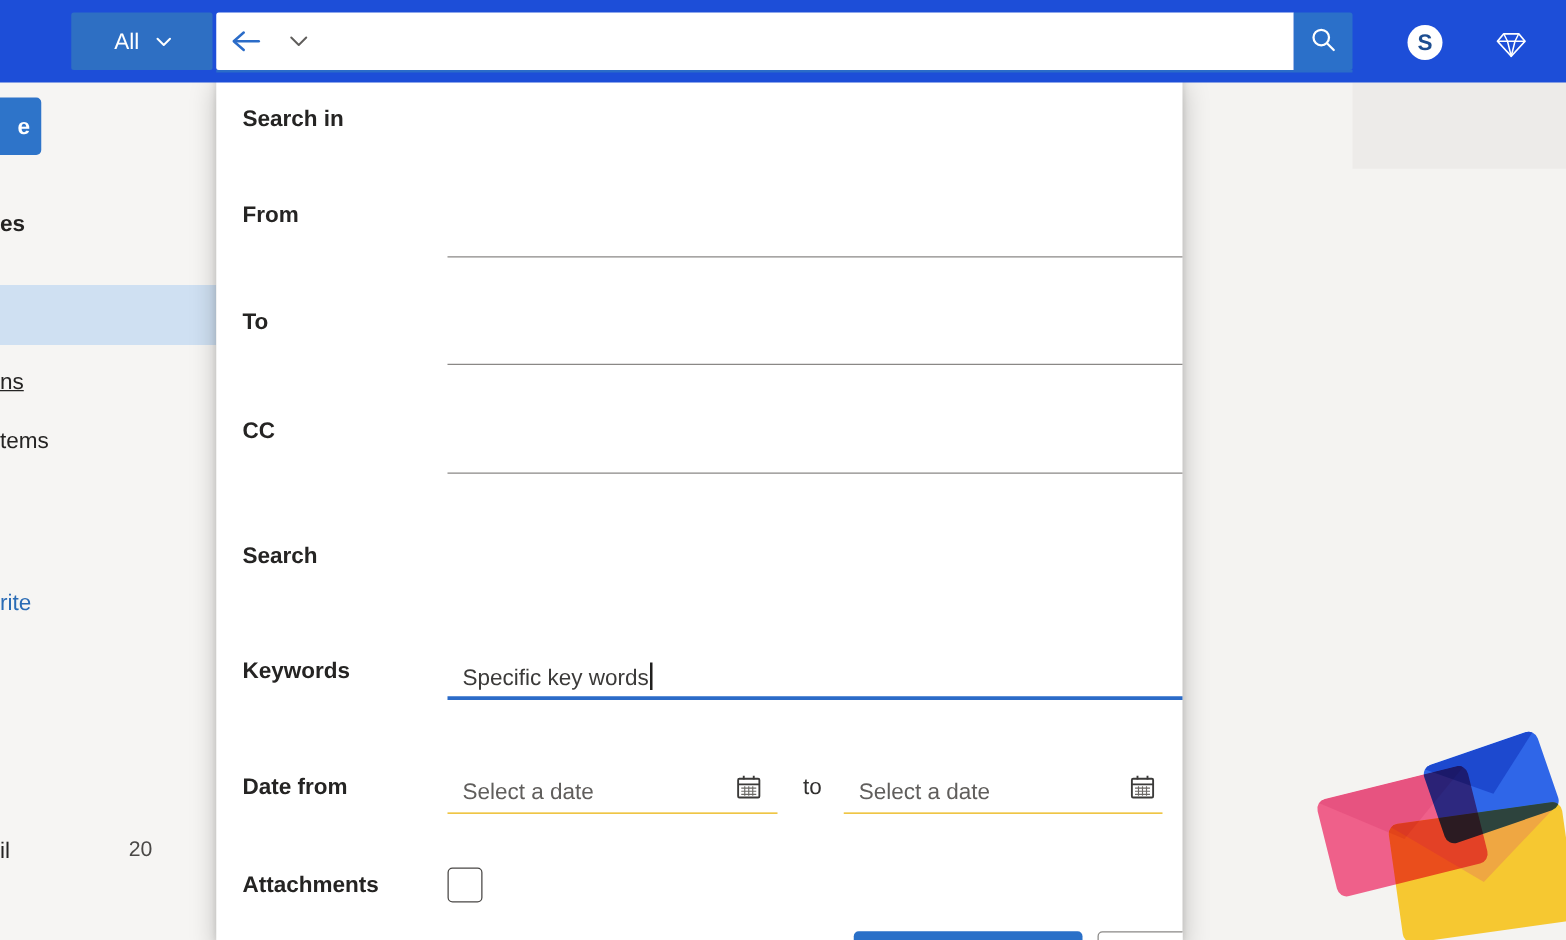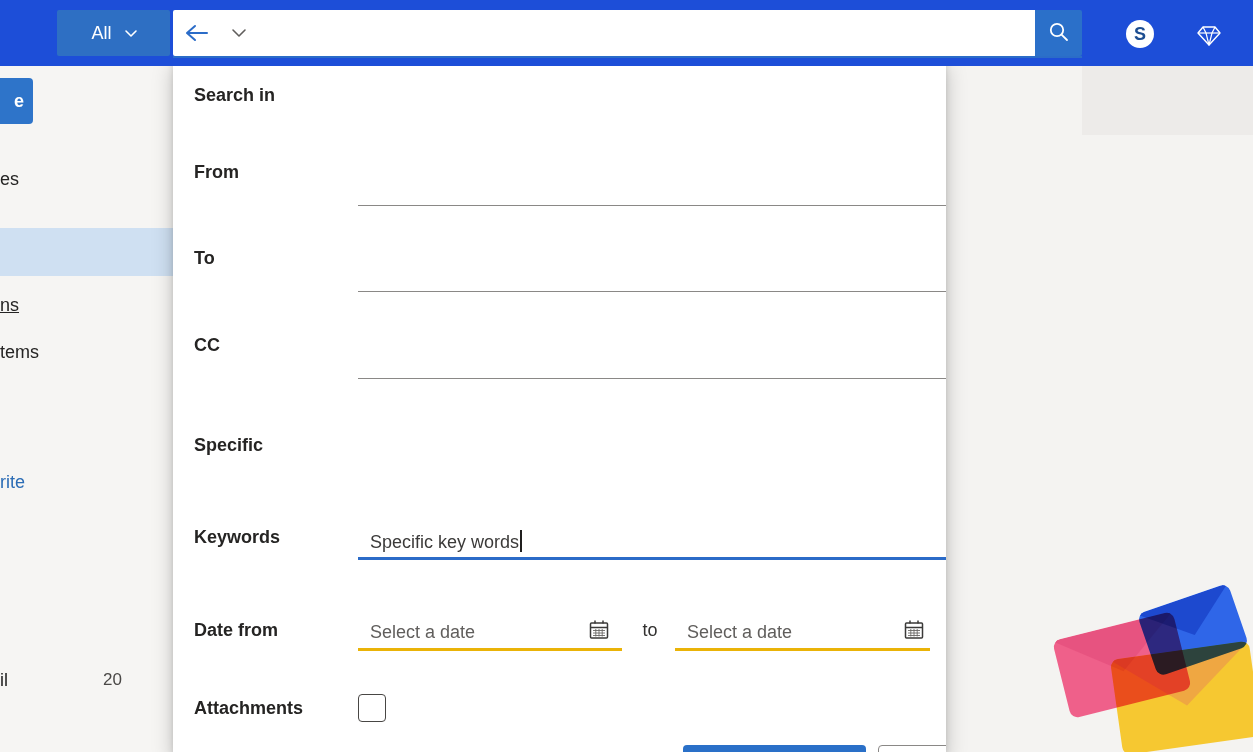--- a/index.html
+++ b/index.html
@@ -30,21 +30,21 @@
                  font-size:18px; cursor:pointer; }
   .gem-btn { position:absolute; left:1195px; top:22px; width:28px; height:28px; display:flex; align-items:center;
              justify-content:center; cursor:pointer; }
 
   
   .sidebar { position:absolute; left:0; top:66px; width:173px; height:686px; background:#f6f5f3; z-index:1; }
   .newmsg-btn { position:absolute; left:-14px; top:12px; width:47px; height:46px; background:#2e74c9;
                 border:none; border-radius:4px; color:#fff; font-size:18px; font-weight:bold; text-align:right;
                 padding-right:9px; cursor:pointer; }
   .side-frag { position:absolute; left:0; color:#252423; font-size:18px; white-space:nowrap; }
-  .frag-favorites { top:103px; font-weight:400; }
+  .frag-favorites { top:103px; font-weight:700; }
   .selected-row { position:absolute; left:0; top:162px; width:173px; height:48px; background:#cfe0f2; cursor:pointer; }
   .frag-item1 { top:229px;text-decoration:underline; }
   .frag-item2 { top:276px; }
   .frag-addfav { top:406px; color:#2b6cb5; cursor:pointer; }
   .frag-junk { top:604px; }
   .side-count { position:absolute; left:103px; top:604px; color:#4a4846; font-size:17px; }
 
   
   .right-bg { position:absolute; left:1082px; top:66px; width:171px; height:686px; background:#f4f3f1; z-index:0; }
   .right-band { position:absolute; left:0; top:0; width:171px; height:69px; background:#edebe9; }
@@ -70,21 +70,21 @@
   .f-input { position:absolute; left:185px; width:700px; height:36px; border:none; outline:none;
              border-bottom:1px solid #8a8886; background:transparent; font-size:18px; color:#3b3a39;
              padding:0 12px; font-family:"Liberation Sans", sans-serif; }
   .f-input::placeholder { color:#605e5c; opacity:1; }
   .dd-value { position:absolute; left:185px; width:700px; height:36px; border-bottom:1px solid #8a8886;
               font-size:18px; color:#323130; padding:4px 12px 0; cursor:pointer; }
   .dd-chevron { position:absolute; left:848px; top:24px; cursor:pointer; }
   .kw-field { position:absolute; left:185px; top:467px; width:700px; height:36px; border-bottom:3px solid #2b6bc8;
               font-size:18px; color:#3b3a39; padding:6px 12px 0; cursor:text; }
   .caret { display:inline-block; width:1.5px; height:22px; background:#201f1e; vertical-align:-4px; margin-left:1px; }
-  .date-input { position:absolute; height:34px; border:none; outline:none; border-bottom:3px solid #eab308;
+  .date-input { position:absolute; height:34px; border:none; outline:none; border-bottom:1px solid #eab308;
                 background:transparent; font-size:18px; color:#3b3a39; padding:0 34px 0 12px;
                 font-family:"Liberation Sans", sans-serif; }
   .date-input::placeholder { color:#605e5c; opacity:1; }
   .date1 { left:185px; top:560px; width:264px; }
   .date2 { left:502px; top:560px; width:255px; }
   .cal-icon { position:absolute; top:562px; cursor:pointer; }
   .cal1 { left:415px; }
   .cal2 { left:730px; }
   .to-connector { position:absolute; left:462px; top:573px; transform:translateY(-50%); width:30px; text-align:center;
                   font-size:18px; color:#323130; }
@@ -183,21 +183,21 @@
 
     <div class="f-label" style="top:115px">From</div>
     <input class="f-input" style="top: 113px;" type="text" value="">
 
     <div class="f-label" style="top:201px">To</div>
     <input class="f-input" style="top: 199px;" type="text" value="">
 
     <div class="f-label" style="top:288px">CC</div>
     <input class="f-input" style="top: 286px;" type="text" value="">
 
-    <div class="f-label" style="top:388px">Specific</div>
+    <div class="f-label" style="top:388px">Search</div>
 
     <div class="f-label" style="top:480px">Keywords</div>
     <div class="kw-field">
       <span>Specific key words</span><span class="caret"></span>
     </div>
 
     <div class="f-label" style="top:573px">Date from</div>
     <input class="date-input date1" type="text" placeholder="Select a date" style="">
     <span class="cal-icon cal1">
       <svg width="22" height="22" viewBox="0 0 22 22">

